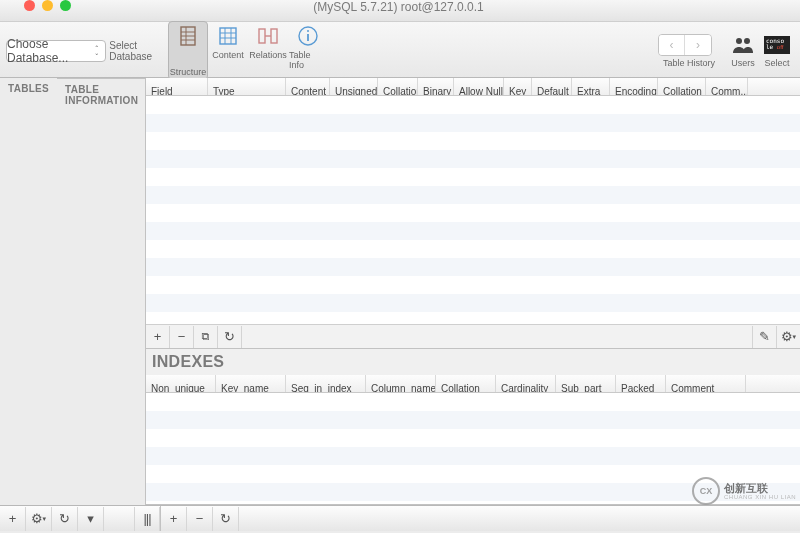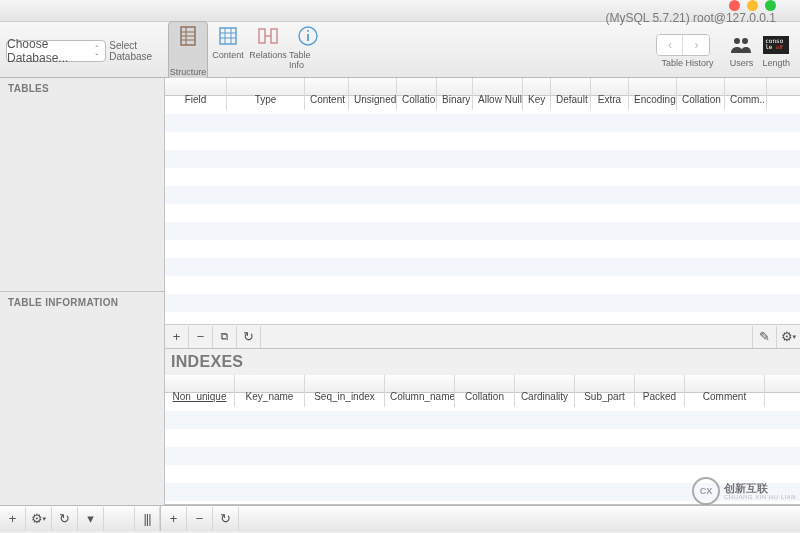--- a/index.html
+++ b/index.html
@@ -1,17 +1,17 @@
 <!DOCTYPE html>
 <html><head>
 <meta charset="utf-8">
 <style>
 * { box-sizing: border-box; margin: 0; padding: 0; font-family: -apple-system, "Helvetica Neue", Arial, sans-serif; }
 body { width: 800px; height: 533px; background: #ececec; font-size: 11px; color: #333; overflow: hidden; position: relative; }
-.titlebar { height: 22px; background: linear-gradient(#f6f6f6,#e4e4e4); border-bottom: 1px solid #cfcfcf; display: flex; align-items: flex-end; padding: 0 24px; flex-direction: column; }
+.titlebar { height: 22px; background: linear-gradient(#f6f6f6,#e4e4e4); border-bottom: 1px solid #cfcfcf; display: flex; align-items: flex-start; padding: 0 24px; }
 .traffic { display: flex; gap: 7px; }
 .tl { width: 11px; height: 11px; border-radius: 50%; }
 .tl.r { background: #ff5f57; } .tl.y { background: #febc2e; } .tl.g { background: #28c840; }
 .title-text { flex: 1; text-align: center; color: #7a7a7a; font-size: 12px; }
 .toolbar { height: 56px; background: linear-gradient(#f7f7f7,#e8e8e8); border-bottom: 1px solid #b9b9b9; display: flex; align-items: center; padding: 2px 6px 0; }
 .db-select { width: 152px; display: flex; flex-direction: row; align-items: center; gap: 3px; }
 .db-combo { width: 150px; height: 22px; background: #fff; border: 1px solid #bcbcbc; border-radius: 4px; display: flex; align-items: center; justify-content: center; font-size: 12px; color: #555; position: relative; }
 .db-combo::after { content: "⌃\A⌄"; white-space: pre; position: absolute; right: 6px; font-size: 6px; line-height: 5px; color: #666; }
 .db-sub { font-size: 10px; color: #676767; }
 .tb-group { display: flex; margin-left: 10px; }
@@ -19,28 +19,28 @@
 .tb-btn.active { background: #d6d6d6; border-color: #b5b5b5; gap: 19px; }
 .tb-btn svg { width: 24px; height: 24px; }
 .tb-lbl { font-size: 9px; color: #676767; }
 .spacer { flex: 1; }
 .nav-btns { display: flex; border: 1px solid #c2c2c2; border-radius: 4px; overflow: hidden; margin-right: 8px; }
 .nav-btn { width: 26px; height: 20px; background: #fff; display: flex; align-items: center; justify-content: center; color: #bbb; font-size: 12px; }
 .nav-btn:first-child { border-right: 1px solid #dcdcdc; }
 .right-tool { display: flex; flex-direction: column; align-items: center; gap: 2px; margin: 0 4px; }
 .right-tool .ico { width: 26px; height: 22px; display: flex; align-items: center; justify-content: center; }
 .main { display: flex; height: 427px; }
-.sidebar { width: 165px; background: #ececec; border-right: 1px solid #c2c2c2; display: flex; flex-direction: column; }
+.sidebar { width: 146px; background: #ececec; border-right: 1px solid #c2c2c2; display: flex; flex-direction: row; }
 .side-section { flex: 1; }
 .side-hdr { font-size: 10px; font-weight: 600; color: #7a7a7a; padding: 5px 8px; letter-spacing: 0.3px; }
 #table-info-section { height: 180px; border-top: 1px solid #c2c2c2; }
 .content { flex: 1; display: flex; flex-direction: column; background: #fff; }
 .grid-pane { flex: 1; display: flex; flex-direction: column; border-bottom: 1px solid #c2c2c2; min-height: 0; }
 .grid-header { display: flex; height: 18px; background: linear-gradient(#fdfdfd,#efefef); border-bottom: 1px solid #c9c9c9; }
-.gh { border-right: 1px solid #d9d9d9; padding: 16px 5px; font-size: 10px; color: #444; white-space: nowrap; overflow: hidden; text-align: center; }
+.gh { border-right: 1px solid #d9d9d9; padding: 8px 5px; font-size: 10px; color: #444; white-space: nowrap; overflow: hidden; }
 .grid-body { flex: 1; overflow: hidden; }
 .row-stripe { height: 18px; }
 .row-stripe:nth-child(even) { background: #f3f6fa; }
 .action-bar { height: 24px; background: #f2f2f2; border-top: 1px solid #cfcfcf; display: flex; align-items: center; }
 .sq-btn { width: 24px; height: 22px; border-right: 1px solid #d4d4d4; display: flex; align-items: center; justify-content: center; color: #555; font-size: 13px; }
 .sq-btn.right { border-left: 1px solid #d4d4d4; border-right: none; margin-left: auto; }
 .sq-btn.right + .sq-btn.right { margin-left: 0; }
 .idx-hdr { font-size: 16px; font-weight: 600; color: #7a7a7a; padding: 4px 6px; background: #f0f0f0; letter-spacing: 0.3px; }
 .bottom-bar { height: 26px; background: linear-gradient(#fdfdfd,#e6e6e6); border-top: 1px solid #b8b8b8; display: flex; align-items: center; }
 .bb-btn { width: 26px; height: 24px; display: flex; align-items: center; justify-content: center; color: #555; font-size: 13px; border-right: 1px solid #d6d6d6; }
@@ -124,21 +124,21 @@
           <path d="M2 18c0-4 3-6 6-6s6 2 6 6" fill="#444"></path>
           <path d="M12 18c0-4 2-6 5-6s5 2 5 6" fill="#444"></path>
         </svg>
       </div>
     <span class="tb-lbl">Users</span>
   </div>
   <div class="right-tool">
     <div class="ico">
         <div style="width:28px;height:18px;background:#222;color:#fff;font-size:6px;line-height:6px;padding:2px;font-family:monospace">conso<br>le <span style="color:#e74c3c">off</span></div>
       </div>
-    <span class="tb-lbl">Length</span>
+    <span class="tb-lbl">Select</span>
   </div>
 </div>
 
 <div class="main">
   <div class="sidebar">
     <div class="side-section" id="tables-section">
       <div class="side-hdr">TABLES</div>
     </div>
     <div class="side-section" id="table-info-section">
       <div class="side-hdr">TABLE INFORMATION</div>

